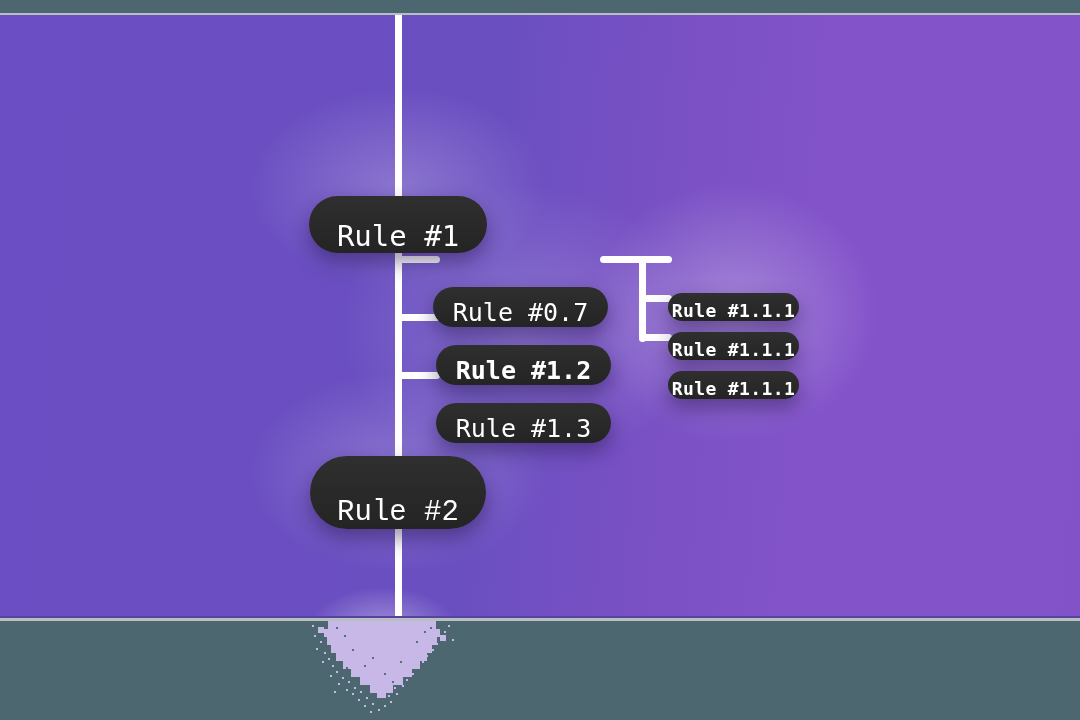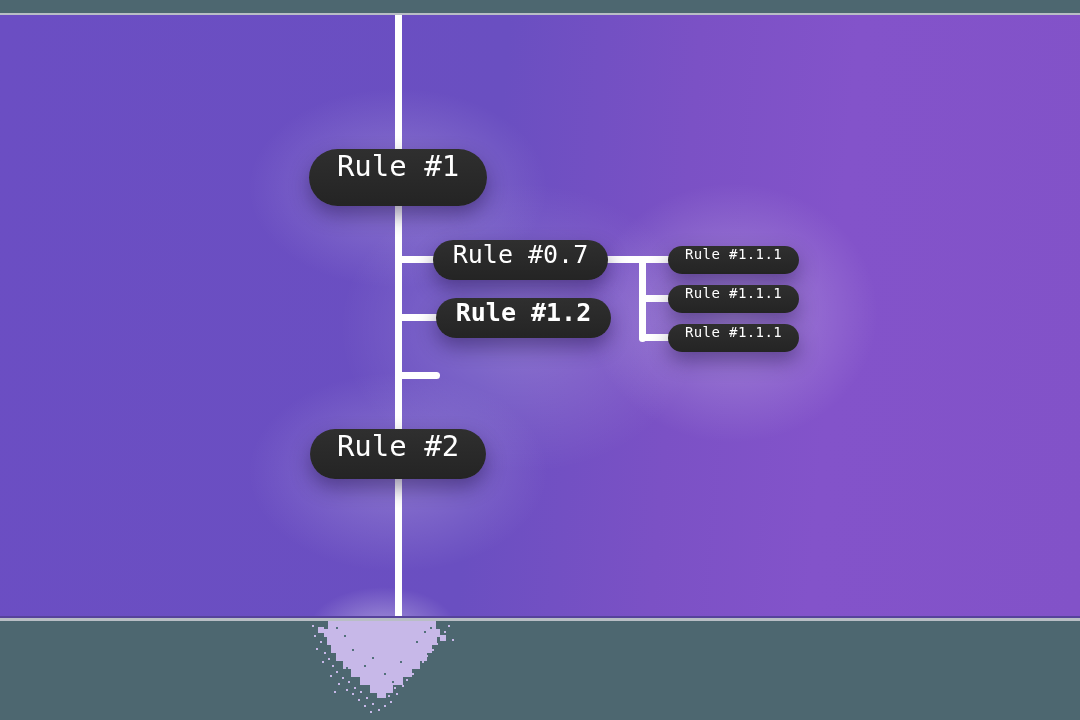--- a/index.html
+++ b/index.html
@@ -23,28 +23,29 @@
   .glow{position:absolute;border-radius:50%;pointer-events:none;}
   .g1{left:248px;top:73px;width:300px;height:200px;background:radial-gradient(closest-side,rgba(255,255,255,.22),rgba(255,255,255,0));}
   .g2{left:340px;top:168px;width:360px;height:290px;background:radial-gradient(closest-side,rgba(255,255,255,.20),rgba(255,255,255,0));}
   .g3{left:588px;top:168px;width:290px;height:260px;background:radial-gradient(closest-side,rgba(255,255,255,.30),rgba(255,255,255,0));}
   .g4{left:248px;top:357px;width:300px;height:200px;background:radial-gradient(closest-side,rgba(255,255,255,.22),rgba(255,255,255,0));}
   .g5{left:308px;top:572px;width:150px;height:88px;background:radial-gradient(closest-side,rgba(255,255,255,.38),rgba(255,255,255,0));}
 
   .conn{position:absolute;background:#ffffff;border-radius:4px;}
 
   .pill{
-    position:absolute;display:flex;align-items:flex-start;justify-content:center;
+    position:absolute;display:flex;align-items:flex-end;justify-content:center;
     background:linear-gradient(180deg,#2f2f2f 0%,#242424 100%);
     color:#ffffff;border-radius:999px;white-space:nowrap;
     box-shadow:0 9px 20px rgba(28,14,66,.45);
+    margin-top:47px;
   }
   .pill-lg{font-size:29px;}
   .pill-md{font-size:25px;}
-  .pill-sm{font-size:14px;letter-spacing:.4px;}
+  .pill-sm{font-size:18px;letter-spacing:.4px;font-weight:bold;}
 
   .dither{position:absolute;left:300px;top:621px;}
 </style>
 </head>
 <body>
 
 <div class="stage">
 
   <div class="hrule rule-light" style="top:13px;height:2px;"></div>
 
@@ -72,34 +73,37 @@
     </div>
 
     <div class="pill pill-md" style="left:433px;top:225px;width:175px;height:40px;">
       <span>Rule #0.7</span>
     </div>
 
     <div class="pill pill-md" style="left:436px;top:283px;width:175px;height:40px;font-weight:bold;">
       <span>Rule #1.2</span>
     </div>
 
+    <div class="pill pill-md" style="left:436px;top:341px;width:175px;height:40px;">
+      <span>Rule #1.3</span>
+    </div>
 
     <div class="pill pill-sm" style="left:668px;top:231px;width:131px;height:28px;">
       <span>Rule #1.1.1</span>
     </div>
 
     <div class="pill pill-sm" style="left:668px;top:270px;width:131px;height:28px;">
       <span>Rule #1.1.1</span>
     </div>
 
     <div class="pill pill-sm" style="left:668px;top:309px;width:131px;height:28px;">
       <span>Rule #1.1.1</span>
     </div>
 
-    <div class="pill pill-lg" style="left:310px;top:414px;width:176px;height:50px;">
+    <div class="pill pill-lg" style="left:310px;top:394px;width:176px;height:73px;font-family:Liberation Mono, monospace;">
       <span>Rule #2</span>
     </div>
 
   </div>
 
   <div class="hrule rule-dark" style="top:616px;height:2px;"></div>
   <div class="hrule rule-light" style="top:618px;height:3px;"></div>
 
   <svg class="dither" width="170" height="99" viewBox="0 0 170 99">
     <g fill="#c7b8e8">

